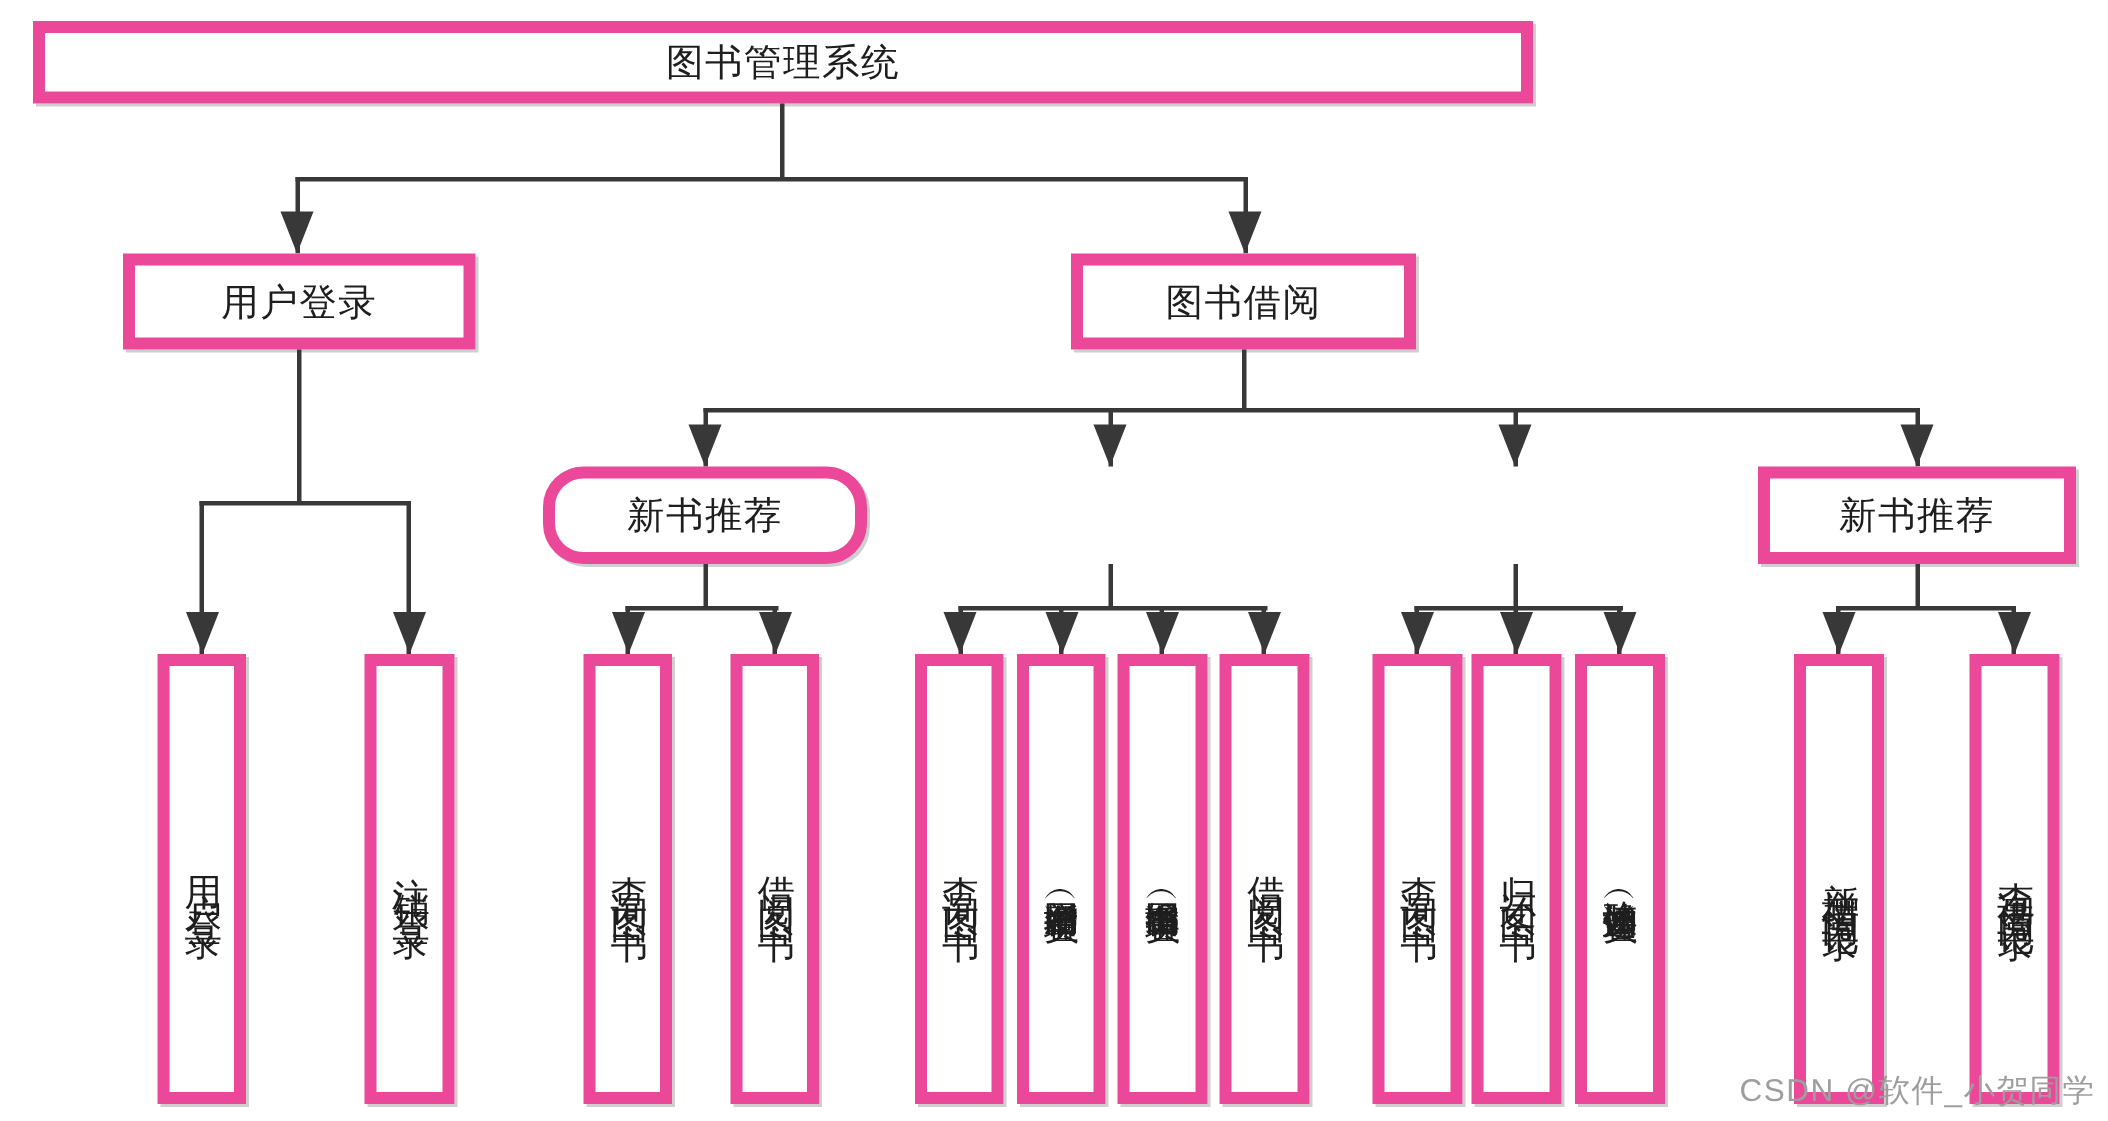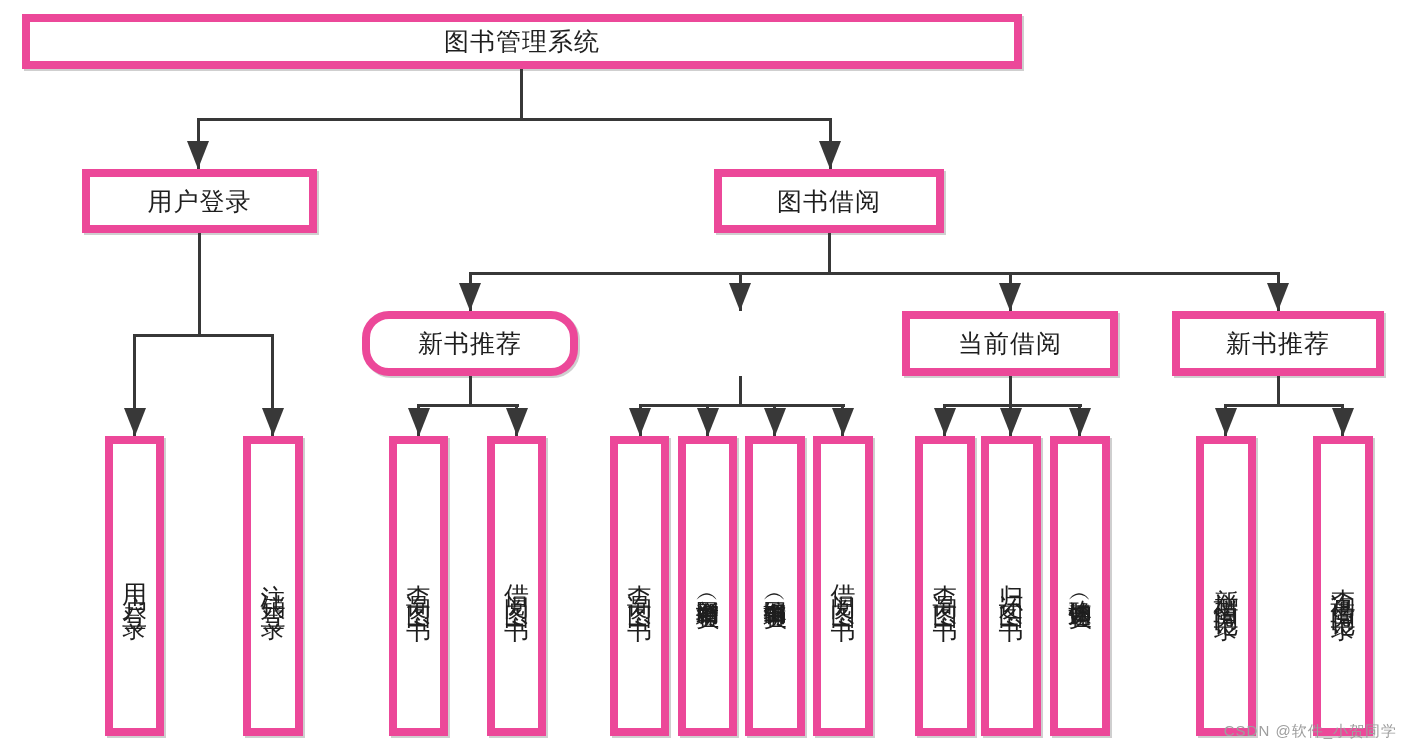--- a/index.html
+++ b/index.html
@@ -56,21 +56,21 @@
     width: 0; height: 0;
     border-left: 11px solid transparent;
     border-right: 11px solid transparent;
     border-top: 28px solid #383838;
   }
   
   .watermark {
     position: absolute;
     right: 8px;
     bottom: 6px;
-    font-size: 15px;
+    font-size: 21px;
     color: #9e9e9e;
     letter-spacing: 1px;
     white-space: nowrap;
     z-index: 5;
   }
 </style>
 </head>
 <body>
 
 <div id="canvas">
@@ -98,23 +98,20 @@
 
   <div class="vline" style="left:827.5px; top:233px; height:39px;"></div>
   <div class="hline" style="left:468.5px; top:272px; width:811px;"></div>
   <div class="arrow" style="left:468.5px; top:272px; height:39px;"></div>
   <div class="arrow" style="left:738.5px; top:272px; height:39px;"></div>
   <div class="arrow" style="left:1008.5px; top:272px; height:39px;"></div>
   <div class="arrow" style="left:1276.5px; top:272px; height:39px;"></div>
 
   <div class="box" style="left:362px; top:311px; width:216px; height:65px;border-radius:27px;">
     <span class="lbl">新书推荐</span>
-  </div>
-  <div class="box" style="left:902px; top:311px; width:216px; height:65px;">
-    <span class="lbl">当前借阅</span>
   </div>
   <div class="box" style="left:1172px; top:311px; width:212px; height:65px;">
     <span class="lbl">新书推荐</span>
   </div>
 
   <div class="vline" style="left:468.5px; top:376px; height:28px;"></div>
   <div class="vline" style="left:738.5px; top:376px; height:28px;"></div>
   <div class="vline" style="left:1008.5px; top:376px; height:28px;"></div>
   <div class="vline" style="left:1276.5px; top:376px; height:28px;"></div>
 

